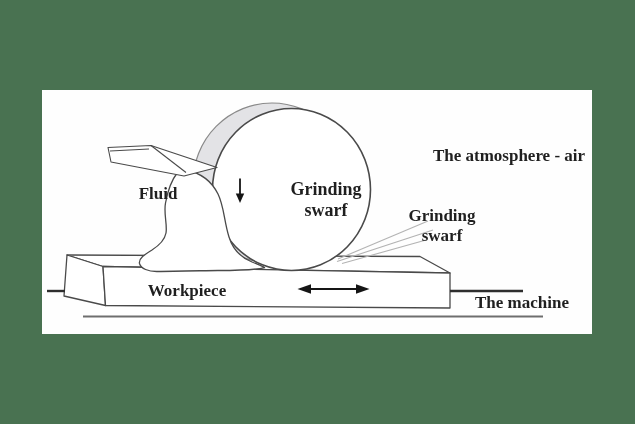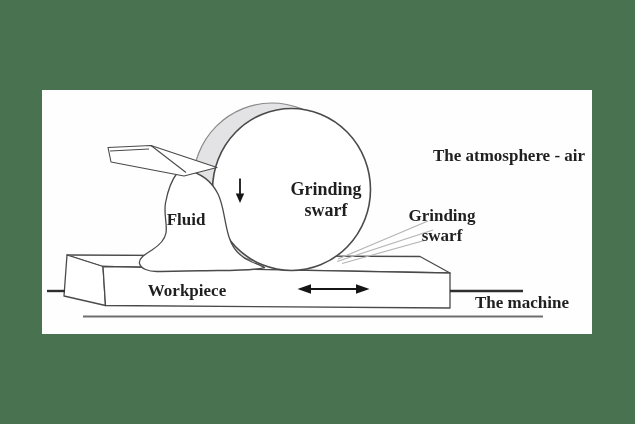--- a/index.html
+++ b/index.html
@@ -29,21 +29,21 @@
   .label {
     position: absolute;
     transform: translate(-50%, -50%);
     color: #1f1f1f;
     font-size: 17px;
     font-weight: 600;
     white-space: nowrap;
     text-align: center;
     line-height: 20px;
   }
-  .label-fluid        { left: 116px; top: 130px; margin-left: 28px; }
+  .label-fluid        { left: 116px; top: 104px; }
   .label-wheel        { left: 284px; top: 110px; font-size: 18px; line-height: 21px; }
   .label-atmosphere   { left: 455px; top: 66px; margin-left: 12px;  }
   .label-swarf        { left: 400px; top: 136px; }
   .label-workpiece    { left: 145px; top: 201px; }
   .label-machine      { left: 480px; top: 213px; }
 </style>
 </head>
 <body>
 
 <div class="figure">

